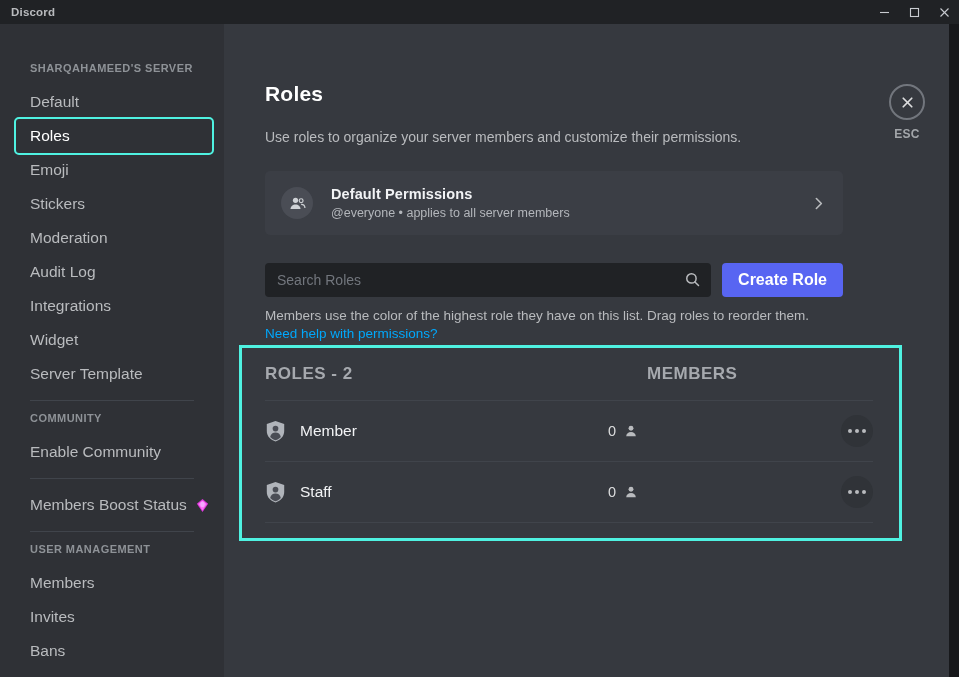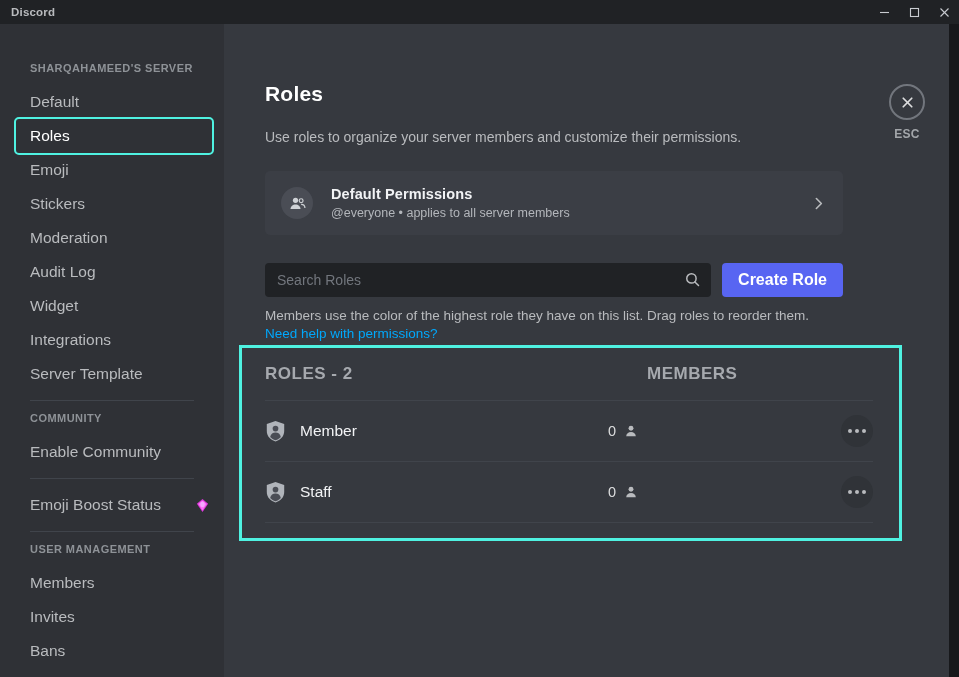--- a/index.html
+++ b/index.html
@@ -386,41 +386,41 @@
     <div class="side-item">
       <span>Stickers</span>
     </div>
     <div class="side-item">
       <span>Moderation</span>
     </div>
     <div class="side-item">
       <span>Audit Log</span>
     </div>
     <div class="side-item">
+      <span>Integrations</span>
+    </div>
+    <div class="side-item">
       <span>Widget</span>
     </div>
     <div class="side-item">
-      <span>Integrations</span>
-    </div>
-    <div class="side-item">
       <span>Server Template</span>
     </div>
 
     <div class="side-divider"></div>
 
     <div class="side-header spaced">COMMUNITY</div>
 
     <div class="side-item">
       <span>Enable Community</span>
     </div>
 
     <div class="side-divider"></div>
 
     <div class="side-item">
-      <span>Emoji Boost Status</span>
+      <span>Members Boost Status</span>
       <span class="boost-gem">
         <svg width="15" height="15" viewBox="0 0 16 16">
           <path d="M8 1 L14 6 L8 15 L2 6 Z" fill="#d936d9"></path>
           <path d="M8 2.6 L12.6 6.3 L8 13.2 L3.4 6.3 Z" fill="#ff73fa"></path>
           <ellipse cx="8" cy="6.6" rx="2.3" ry="3" fill="#f4a8ff"></ellipse>
         </svg>
       </span>
     </div>
 
     <div class="side-divider"></div>

